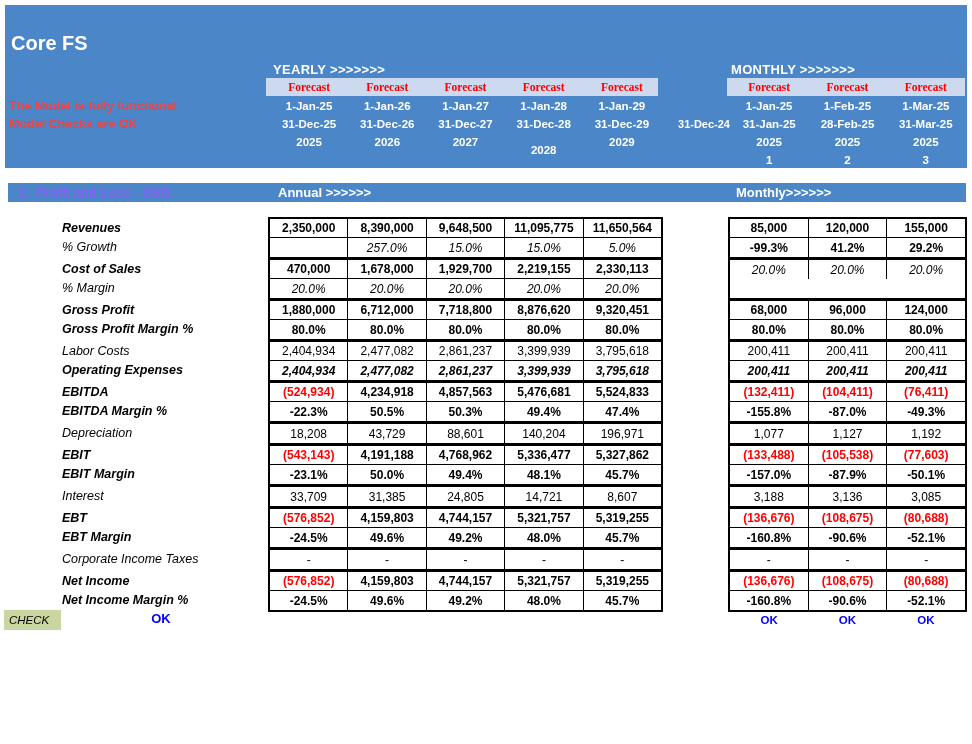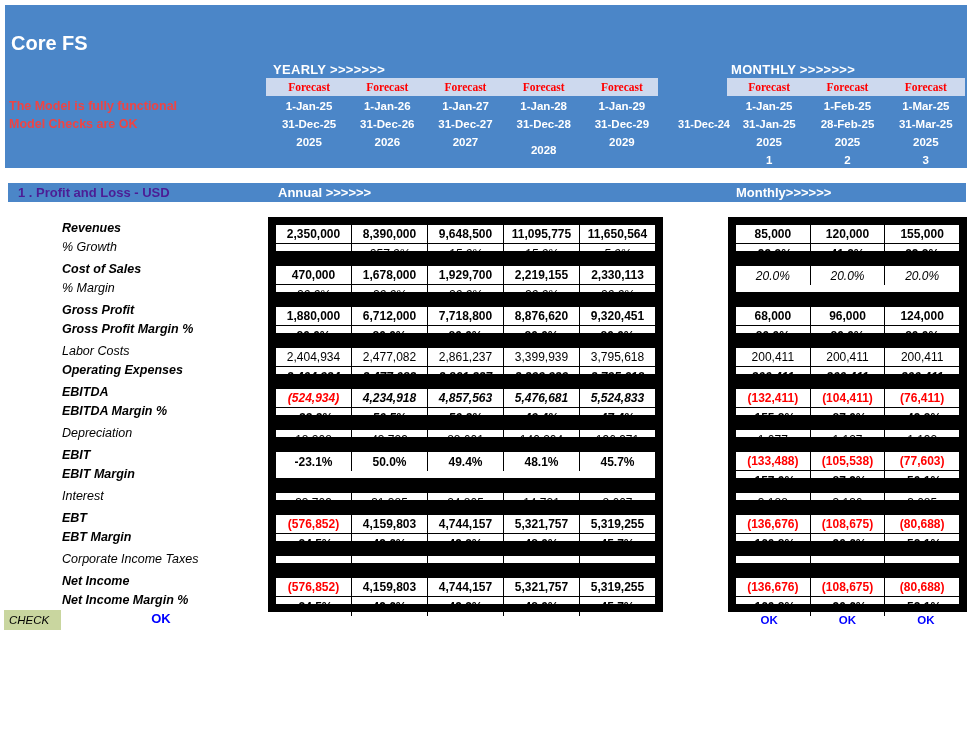--- a/index.html
+++ b/index.html
@@ -12,24 +12,24 @@
   .title1{position:absolute;left:11px;top:7px;font-size:20px;font-weight:bold;color:#fff;}
   .title2{position:absolute;left:11px;top:32px;font-size:20px;font-weight:bold;color:#fff;}
   .status{position:absolute;left:9px;font-size:12.5px;font-weight:bold;color:#ef4444;height:18px;line-height:18px;}
   .series-label{position:absolute;top:61px;font-size:13px;font-weight:bold;color:#fff;height:17px;line-height:17px;letter-spacing:.3px;}
   .band{position:absolute;top:78px;height:18px;background:#cdd9ee;}
   .hcell{position:absolute;height:18px;line-height:18px;text-align:center;font-size:11.5px;font-weight:bold;color:#fff;}
   .hcell.fc{color:#ff0000;font-family:Liberation Serif, serif;}
   .divdate{position:absolute;left:661px;top:115px;width:69px;height:18px;line-height:18px;text-align:right;font-size:11px;font-weight:bold;color:#fff;}
   
   .secbar{position:absolute;left:8px;top:183px;width:958px;height:19px;background:#4b86c8;}
-  .sectitle{position:absolute;left:18px;top:184px;font-size:13px;font-weight:bold;color:#4c1d95;height:17px;line-height:17px;}
+  .sectitle{position:absolute;left:18px;top:184px;font-size:13px;font-weight:bold;color:#8b5cf6;height:17px;line-height:17px;}
   .seclab{position:absolute;top:184px;font-size:13px;font-weight:bold;color:#fff;height:17px;line-height:17px;}
   
-  .grp{position:absolute;border:8px solid #000000;background:#fff;box-sizing:border-box;}
+  .grp{position:absolute;border:2px solid #000000;background:#fff;box-sizing:border-box;}
   .grow{display:flex;height:19px;box-sizing:border-box;}
   .grow.gb{border-bottom:1px solid #000;}
   .cell{flex:1 1 0;display:flex;align-items:center;justify-content:center;font-size:12px;box-sizing:border-box;white-space:nowrap;}
   .cell.cb{border-right:1px solid #000;}
   .v-b{font-weight:bold;}
   .v-i{font-style:italic;}
   .v-bi{font-weight:bold;font-style:italic;}
   .neg{color:#ff0000;}
   .lbl{position:absolute;left:62px;width:200px;height:19px;line-height:19px;font-size:12.5px;white-space:nowrap;}
   .l-bi{font-weight:bold;font-style:italic;}
@@ -209,21 +209,21 @@
           <div class="cell v-r">200,411</div>
         </div>
         <div class="grow">
           <div class="cell v-bi cb">200,411</div>
           <div class="cell v-bi cb">200,411</div>
           <div class="cell v-bi">200,411</div>
         </div>
       </div>
       <div class="lbl l-i" style="top: 342px;">Labor Costs</div>
       <div class="lbl l-bi" style="top: 361px;">Operating Expenses</div>
-      <div class="grp" style="left: 268px; top: 381px; width: 395px; height: 42px; font-style: italic;">
+      <div class="grp" style="left: 268px; top: 381px; width: 395px; height: 42px;">
         <div class="grow gb">
           <div class="cell v-b cb neg">(524,934)</div>
           <div class="cell v-b cb">4,234,918</div>
           <div class="cell v-b cb">4,857,563</div>
           <div class="cell v-b cb">5,476,681</div>
           <div class="cell v-b">5,524,833</div>
         </div>
         <div class="grow">
           <div class="cell v-b cb">-22.3%</div>
           <div class="cell v-b cb">50.5%</div>
@@ -257,20 +257,27 @@
       </div>
       <div class="grp" style="left: 728px; top: 422px; width: 238.99px; height: 23px;">
         <div class="grow">
           <div class="cell v-r cb">1,077</div>
           <div class="cell v-r cb">1,127</div>
           <div class="cell v-r">1,192</div>
         </div>
       </div>
       <div class="lbl l-i" style="top: 424px;">Depreciation</div>
       <div class="grp" style="left: 268px; top: 444px; width: 395px; height: 42px;">
+        <div class="grow gb">
+          <div class="cell v-b cb neg">(543,143)</div>
+          <div class="cell v-b cb">4,191,188</div>
+          <div class="cell v-b cb">4,768,962</div>
+          <div class="cell v-b cb">5,336,477</div>
+          <div class="cell v-b">5,327,862</div>
+        </div>
         <div class="grow">
           <div class="cell v-b cb">-23.1%</div>
           <div class="cell v-b cb">50.0%</div>
           <div class="cell v-b cb">49.4%</div>
           <div class="cell v-b cb">48.1%</div>
           <div class="cell v-b">45.7%</div>
         </div>
       </div>
       <div class="grp" style="left: 728px; top: 444px; width: 238.99px; height: 42px;">
         <div class="grow gb">

